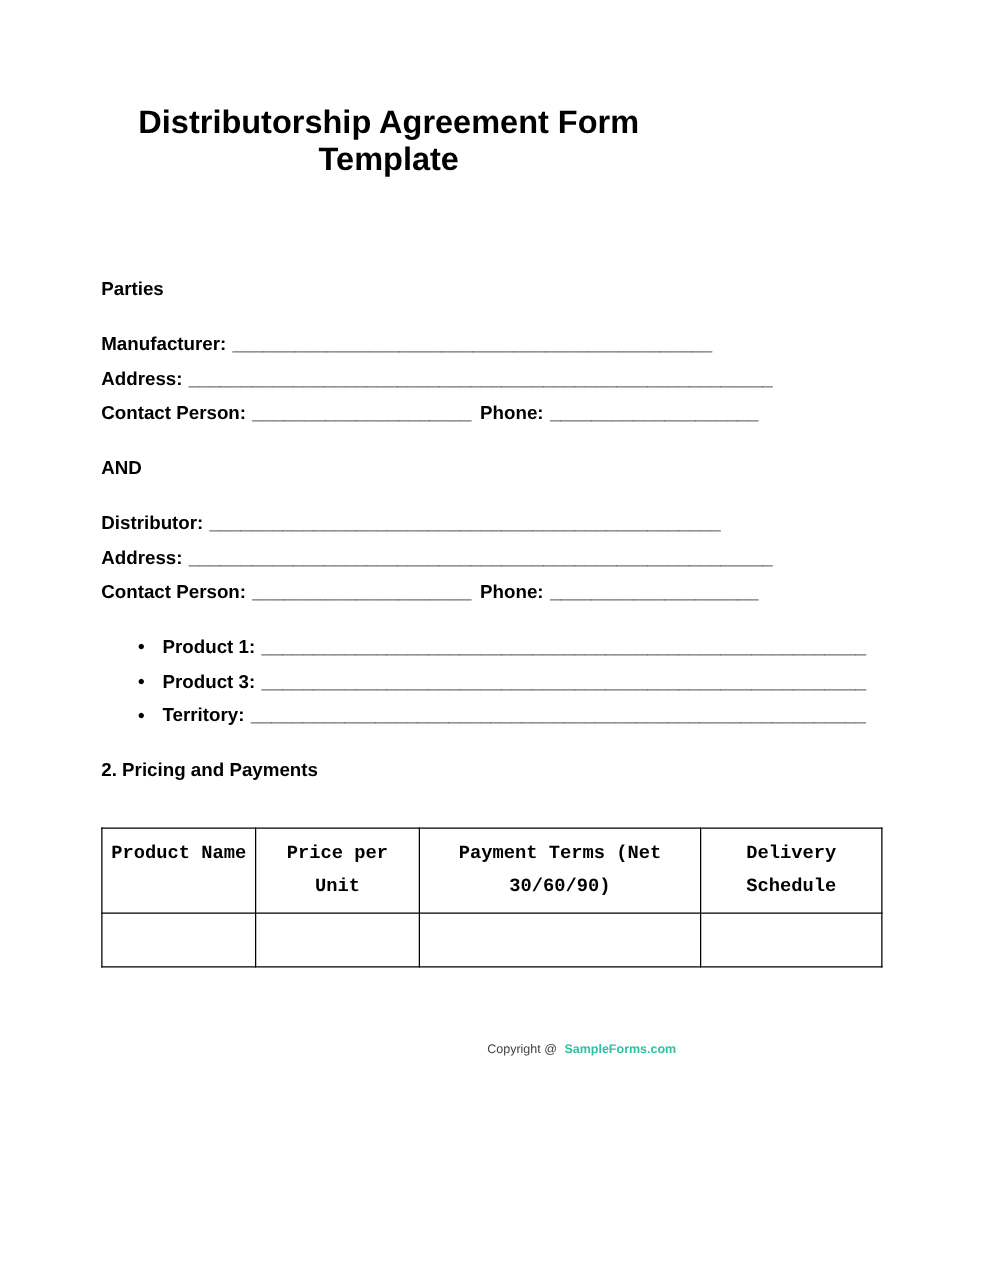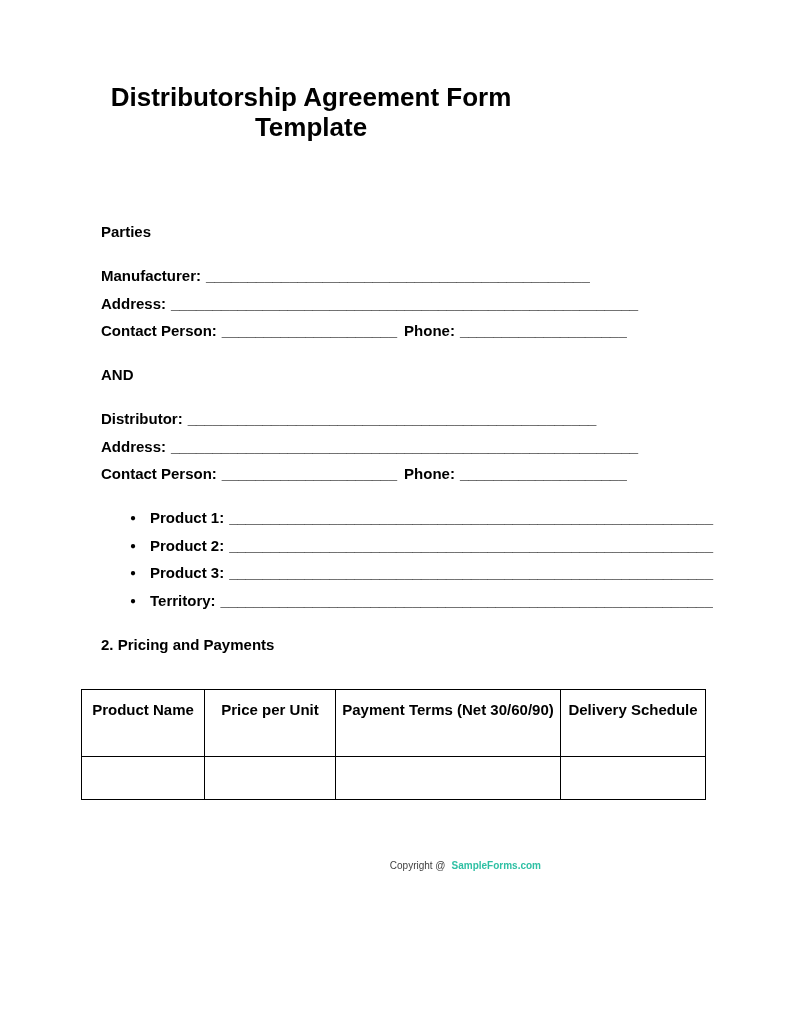--- a/index.html
+++ b/index.html
@@ -15,38 +15,39 @@
     padding: 82px 83px 20px 81px;
     position: relative;
   }
   .title {
     font-size: 26px;
     line-height: 30px;
     text-align: center;
     font-weight: 700;
   }
   .content { margin-top: 76px; }
-  .group { margin-bottom: 16.5px; margin-left: 20px; }
+  .group { margin-bottom: 16.5px; }
   .line { line-height: 27.5px; white-space: nowrap; }
   .wrapline { line-height: 27.5px; }
   .blank { margin-left: 5px; }
   .phone-lbl { margin-left: 7px; }
   ul.products { list-style: none; padding-left: 29px; }
   ul.products li { line-height: 27.5px; white-space: nowrap; }
   ul.products .bullet {
     display: inline-block;
     width: 20px;
     font-size: 10px;
     vertical-align: 2px;
   }
   table.pricing {
     border-collapse: collapse;
     width: 624px;
     table-layout: fixed;
     margin-top: 31px;
+    font-family: Liberation Mono, monospace;
   }
   table.pricing th, table.pricing td { border: 1.5px solid #000000; }
   table.pricing th {
     font-weight: 700;
     text-align: center;
     vertical-align: top;
     padding: 6px 4px;
     line-height: 27.5px;
     height: 67px;
   }
@@ -101,23 +102,20 @@
       </p>
     </div>
 
 
     <div class="group">
       <ul class="products">
         <li>
           <span class="bullet">●</span><span>Product 1:</span><span class="blank">__________________________________________________________</span>
         </li>
         <li>
-          <span class="bullet">●</span><span>Product 2:</span><span class="blank">__________________________________________________________</span>
-        </li>
-        <li>
           <span class="bullet">●</span><span>Product 3:</span><span class="blank">__________________________________________________________</span>
         </li>
         <li>
           <span class="bullet">●</span><span>Territory:</span><span class="blank">___________________________________________________________</span>
         </li>
       </ul>
     </div>
 
     <div class="group">
       <p class="line">2. Pricing and Payments</p>

